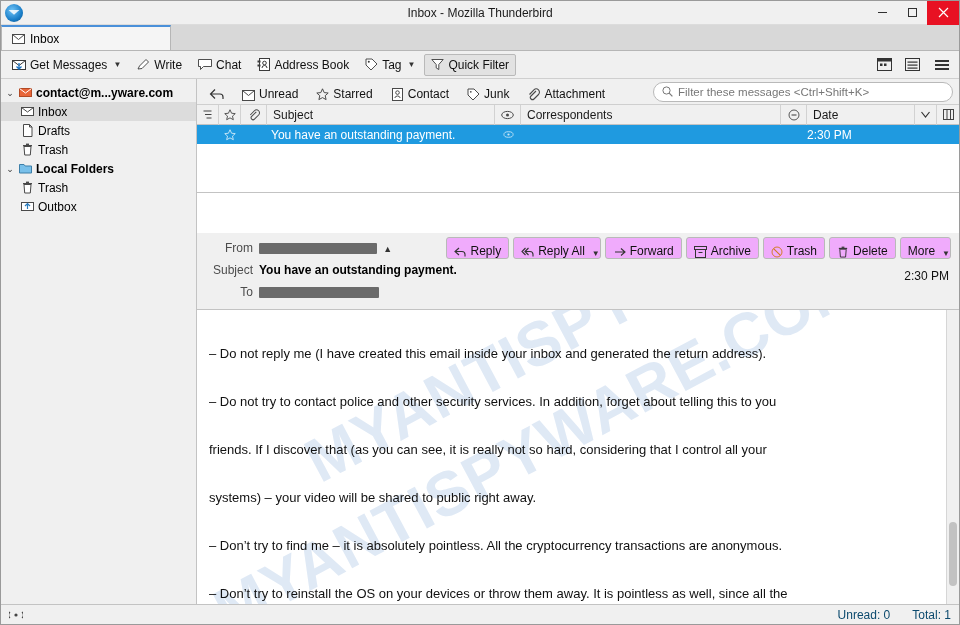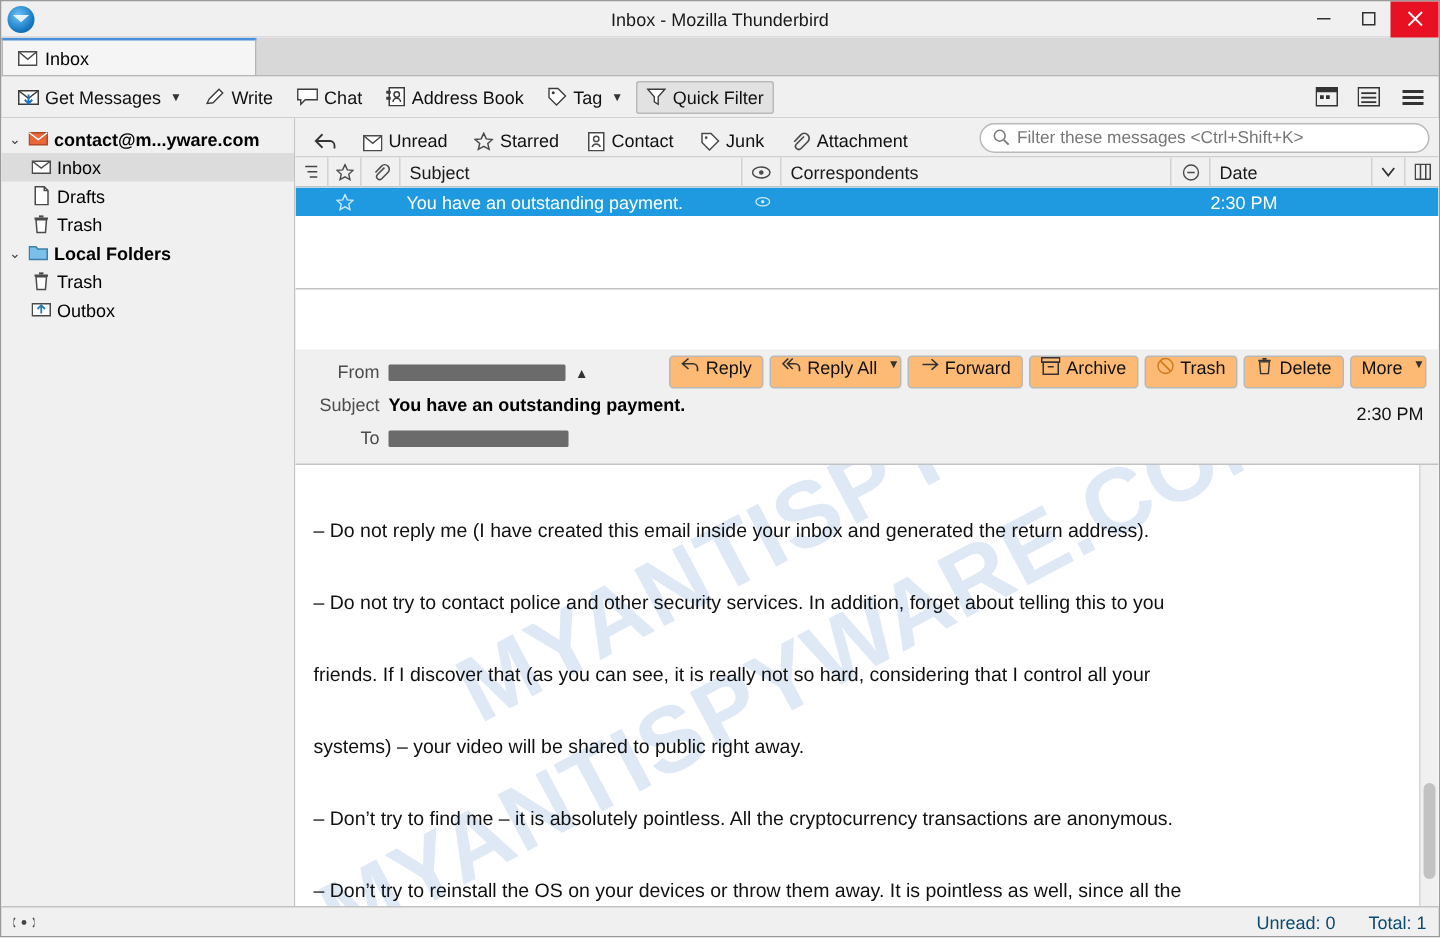--- a/index.html
+++ b/index.html
@@ -213,23 +213,23 @@
   .mh-row { display: flex; align-items: center; min-height: 22px; }
   .mh-label { color: #4c4c4c; width: 54px; text-align: right; padding-right: 6px; font-size: 12px; }
   .mh-value { font-size: 12px; }
   .mh-value.bold { font-weight: bold; }
   .redact {
     display: inline-block; height: 11px; background: #6b6b6b;
     vertical-align: middle; border-radius: 1px;
   }
   .mh-actions { margin-left: auto; display: flex; align-items: center; gap: 4px; }
   .abtn {
-    display: flex; align-items: flex-start; gap: 4px;
+    display: flex; align-items: flex-end; gap: 4px;
     height: 22px; padding: 0 7px;
-    background: #fdba74;
+    background: #f0abfc;
     border: 1px solid #b9b9b9; border-radius: 3px;
     font-size: 12px; color: #111; white-space: nowrap;
   }
   .abtn .caret { font-size: 8px; margin-left: 3px; color: #333; }
   .abtn-split { padding-right: 0; }
   .mh-date { position: absolute; right: 10px; top: 36px; font-size: 12px; color: #111; }
 
   
   .msgbody {
     flex: 1; min-height: 0;

